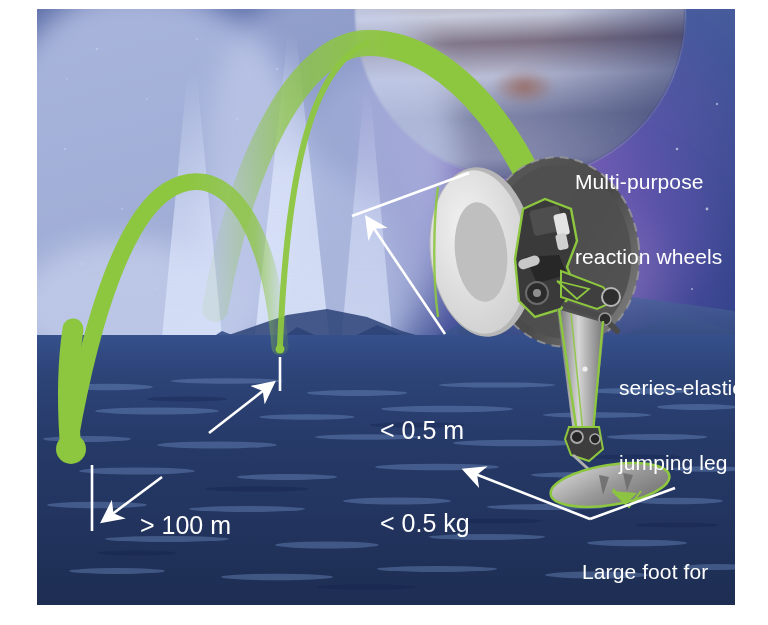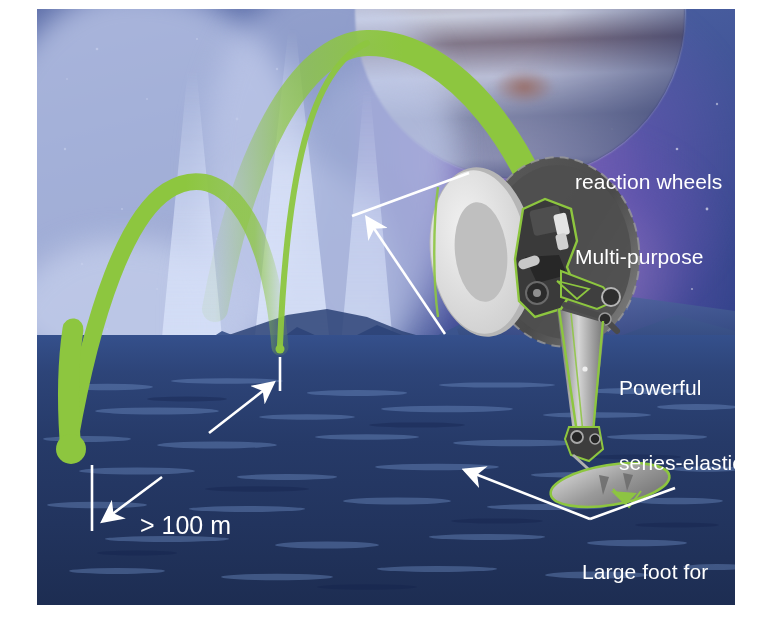--- a/index.html
+++ b/index.html
@@ -308,33 +308,37 @@
 
       <line x1="315" y1="207" x2="432" y2="164"></line>
       <line x1="408" y1="325" x2="330" y2="209" marker-end="url(#ah)"></line>
 
       <line x1="553" y1="510" x2="428" y2="461" marker-end="url(#ah)"></line>
       <line x1="553" y1="510" x2="638" y2="479"></line>
     </g>
   </svg>
 
   <div class="label" style="left:538px;top:110px;">
+    <div>Multi-purpose</div>
     <div>reaction wheels</div>
-    <div>Multi-purpose</div>
   </div>
 
   <div class="label" style="left:582px;top:316px;">
-    <div>Powerful</div>
     <div>series-elastic</div>
+    <div>jumping leg</div>
   </div>
 
   <div class="label" style="left:545px;top:500px;">
     <div>Large foot for</div>
     
     
   </div>
 
+  <div class="dim" style="left:343px;top:344px;">
+    <div>&lt; 0.5 m</div>
+    <div>&lt; 0.5 kg</div>
+  </div>
 
   <div class="dim" style="left:103px;top:439px;">
     <div>&gt; 100 m</div>
   </div>
 
 </div>
 
 </body></html>

